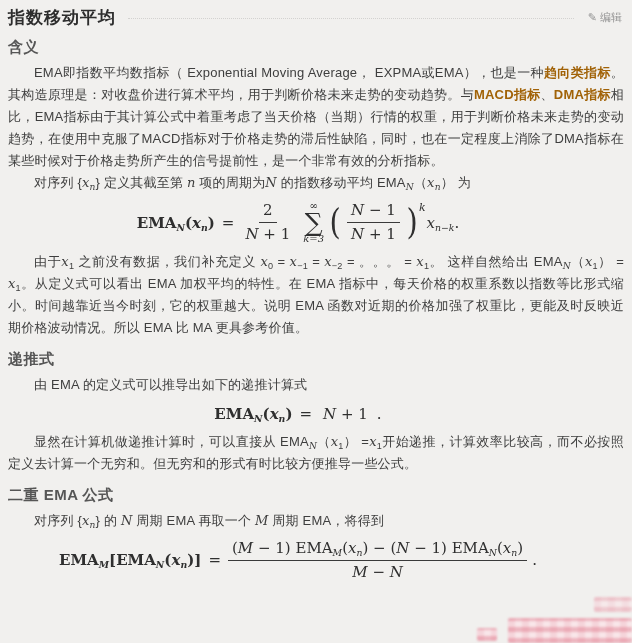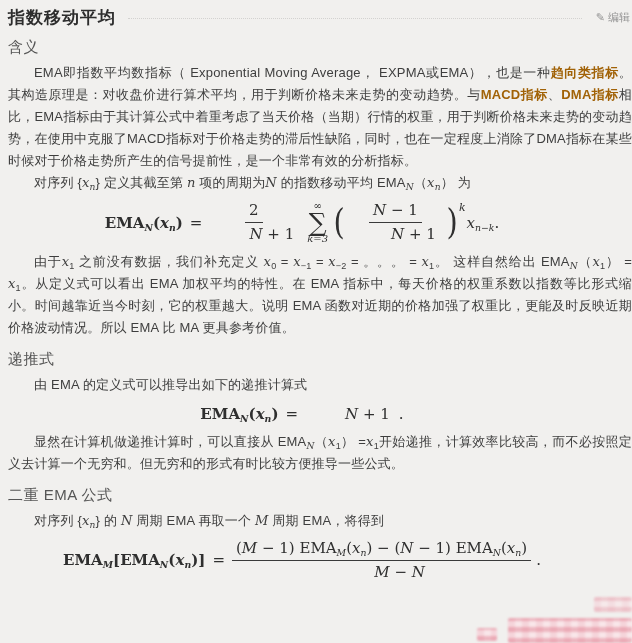--- a/index.html
+++ b/index.html
@@ -2,31 +2,31 @@
 <html><head>
 <meta charset="utf-8">
 <style>
   html,body{margin:0;padding:0;}
   body{
     width:632px;height:643px;overflow:hidden;position:relative;
     background:#f1f0ee;
     font-family:"Liberation Sans","DejaVu Sans",sans-serif;
     -webkit-font-smoothing:antialiased;
   }
-  .page{padding:5px 0 0 8px;position:relative;}
+  .page{padding:5px 8px 0 8px;position:relative;}
 
   
   .title-row{display:flex;align-items:center;height:24px;}
   .page-title{font-size:17px;font-weight:700;color:#2d2d2d;margin:0;letter-spacing:1px;white-space:nowrap;}
   .title-divider{flex:1;border-top:1px dotted #c9c9c6;margin:3px 14px 0 12px;opacity:.75;}
   .edit-link{display:flex;align-items:center;gap:3px;color:#949494;font-size:11px;cursor:pointer;white-space:nowrap;padding-right:2px;}
   .edit-link .pencil{font-size:11px;transform:rotate(0deg);}
 
   
-  .sec-heading{font-size:15px;font-weight:400;color:#565656;margin:11px 0 5px 0;letter-spacing:0.5px;}
+  .sec-heading{font-size:15px;font-weight:700;color:#565656;margin:11px 0 5px 0;letter-spacing:0.5px;}
   .sec-heading.first{margin-top:9px;}
 
   
   .para,.lead{
     font-size:13px;line-height:22px;color:#3e3e3e;margin:0;
     text-align:justify;text-indent:2em;letter-spacing:0.2px;
   }
   .lead{text-align:left;}
   .link{color:#a16207;cursor:pointer;font-weight:bold;}
   sub{font-size:0.7em;vertical-align:-0.28em;line-height:0;}
@@ -36,21 +36,21 @@
   .formula{
     display:flex;align-items:center;justify-content:center;
     font-family:"DejaVu Serif","Liberation Serif",serif;
     font-size:15px;color:#2f2f2f;margin:7px 36px 7px 0;white-space:nowrap;
   }
   .formula sub{font-size:0.62em;}
   .f-lhs{margin-right:5px;font-weight:bold;}
   .f-eq{margin:0 2px;}
   .frac{display:inline-flex;flex-direction:column;align-items:center;margin:0 5px;line-height:1.25;}
   .frac .fn{padding:0 4px 2px 4px;border-bottom:1px solid #3a3a3a;}
-  .frac .fd{padding:2px 4px 0 4px;margin-left:36px;}
+  .frac .fd{padding:2px 4px 0 4px;}
   .bigsum{display:inline-flex;flex-direction:column;align-items:center;line-height:1;margin:0 4px;}
   .bigsum .s-top{font-size:10px;line-height:1;margin-bottom:1px;}
   .bigsum .s-op{font-size:25px;line-height:0.85;}
   .bigsum .s-bot{font-size:10px;line-height:1;margin-top:1px;font-style:italic;}
   .paren{font-size:36px;font-weight:300;line-height:0.8;transform:scaleX(0.8);color:#2f2f2f;}
   .pow{align-self:flex-start;font-size:11px;margin:0 1px 0 0;font-style:italic;}
   .f-tail{}
 
   
   .wm{

